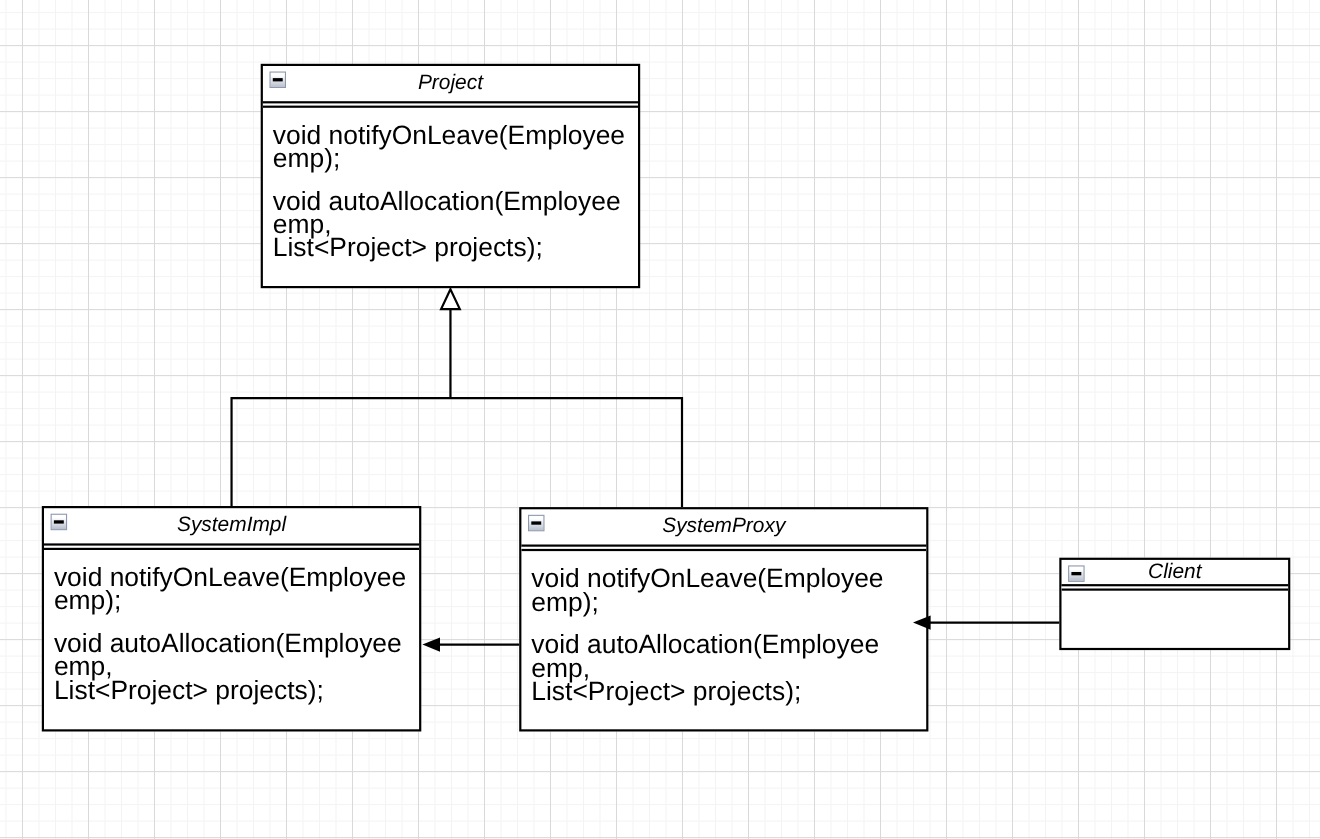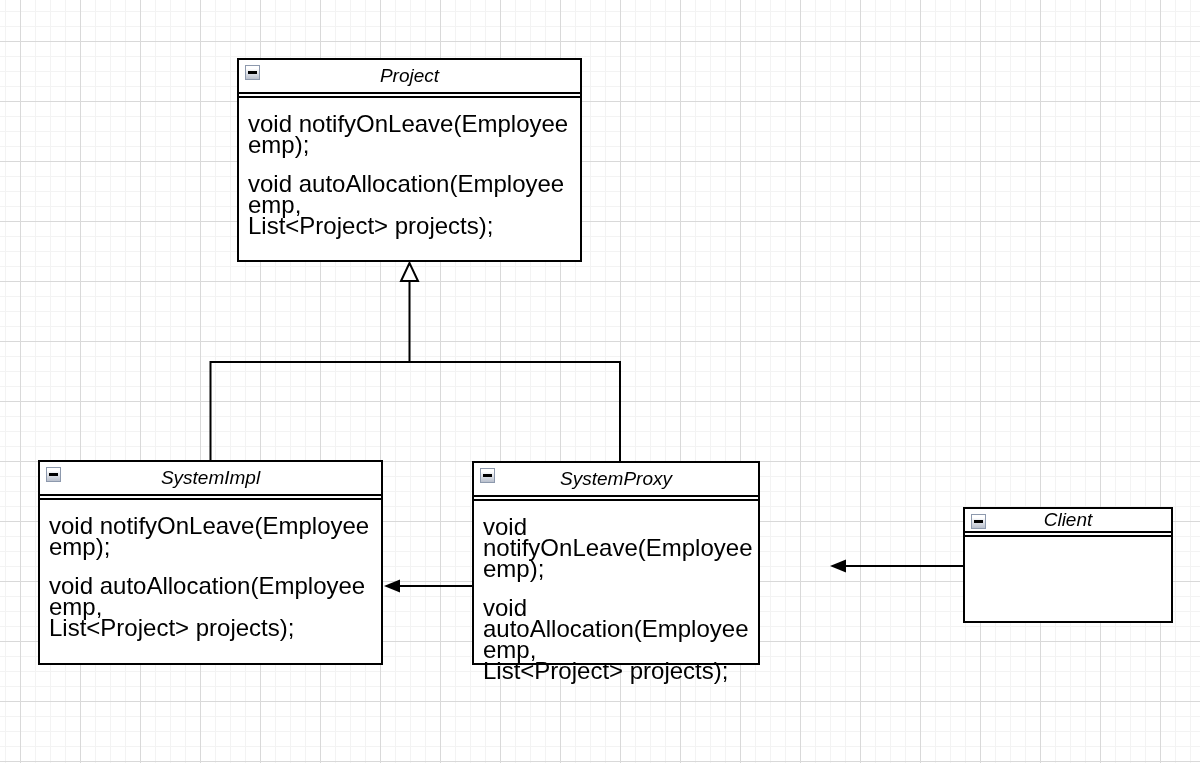--- a/index.html
+++ b/index.html
@@ -106,34 +106,34 @@
     </div>
     <div class="uml-header">SystemImpl</div>
     <div class="uml-sep"></div>
     <div class="uml-body">
       <div class="method">void notifyOnLeave(Employee emp);</div>
       <div class="method">void autoAllocation(Employee emp,
 List&lt;Project&gt; projects);</div>
     </div>
   </div>
 
-  <div class="uml-class" style="left:472px; top:461px; width:288px; height:204px;">
+  <div class="uml-class" style="left:472px; top:461px; width:372px; height:204px;">
     <div class="collapse-btn">
       <span class="minus"></span>
     </div>
     <div class="uml-header">SystemProxy</div>
     <div class="uml-sep"></div>
     <div class="uml-body">
       <div class="method">void notifyOnLeave(Employee emp);</div>
       <div class="method">void autoAllocation(Employee emp,
 List&lt;Project&gt; projects);</div>
     </div>
   </div>
 
-  <div class="uml-class" style="left:963px; top:507px; width:210px; height:116px;">
+  <div class="uml-class" style="left:963px; top:507px; width:210px; height:84px;">
     <div class="collapse-btn">
       <span class="minus"></span>
     </div>
     <div class="uml-header small">Client</div>
     <div class="uml-sep"></div>
   </div>
 
   <svg class="connectors" viewBox="0 0 1200 763">
 
     <g stroke="#000000" stroke-width="2" fill="none">

